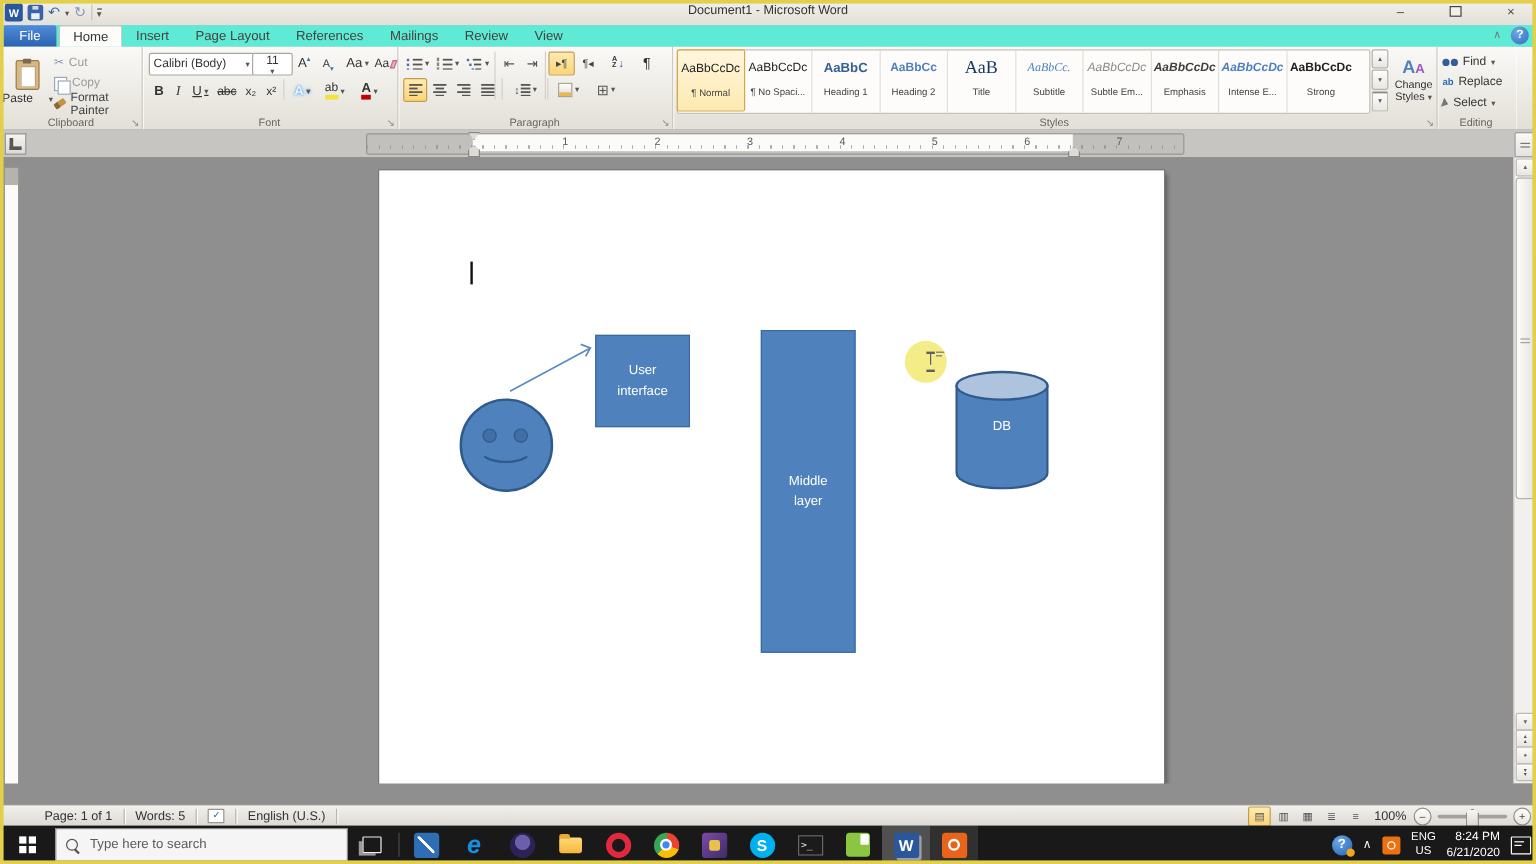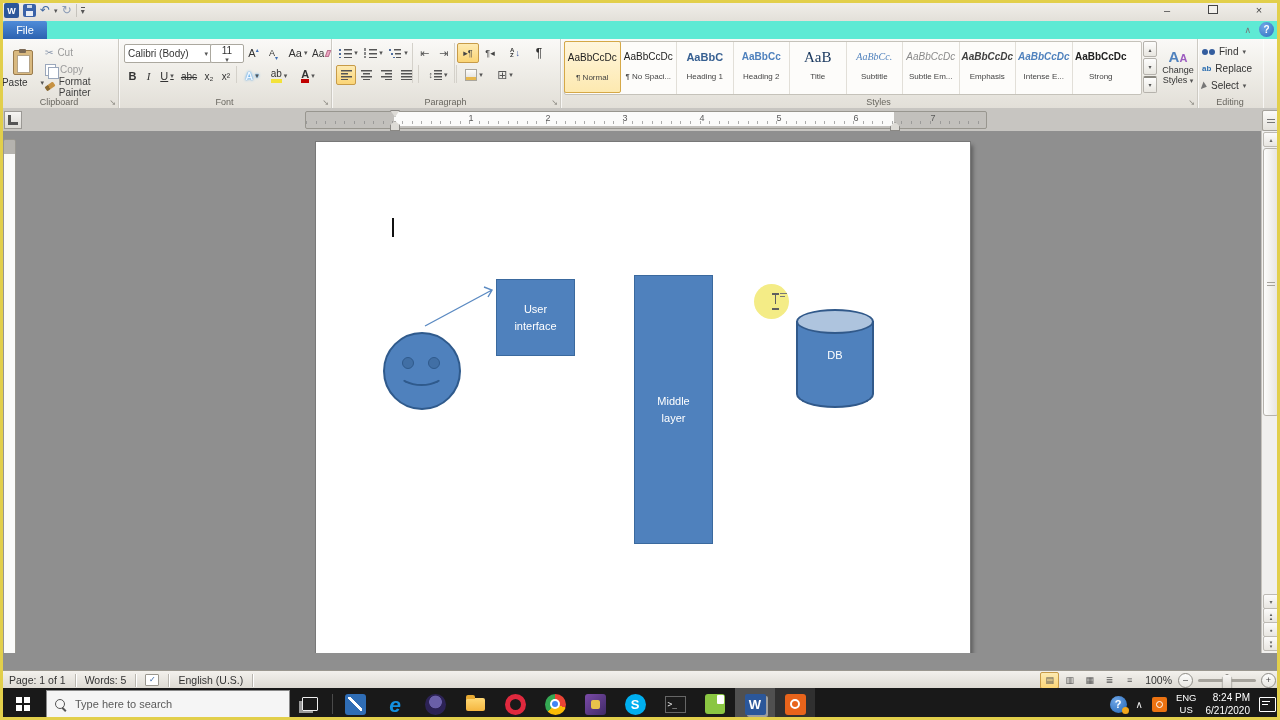--- a/index.html
+++ b/index.html
@@ -146,21 +146,21 @@
 
   
   .vscroll{position:absolute;left:1261px;top:0;bottom:0;width:17px;background:#f1f0ee;border-left:1px solid #c6c3bd;}
   .vs-btn{position:absolute;left:1px;width:14px;height:13px;display:flex;align-items:center;justify-content:center;font-size:6px;color:#666;background:linear-gradient(#fcfbfa,#e8e6e1);border:1px solid #bdbab4;border-radius:2px;}
   .vs-thumb{position:absolute;left:1px;top:17px;width:14px;height:266px;background:linear-gradient(90deg,#fdfdfc,#e6e4df);border:1px solid #b5b2ac;border-radius:3px;}
   .vs-thumb::after{content:"";position:absolute;left:3px;top:50%;width:8px;height:5px;background-image:linear-gradient(#a5a29b,#a5a29b),linear-gradient(#a5a29b,#a5a29b);background-repeat:no-repeat;background-size:8px 1px,8px 1px;background-position:0 0,0 3px;}
   .vs-stack{display:flex;flex-direction:column;line-height:4px;font-size:5px;color:#555;align-items:center;}
 
   
   .statusbar{position:absolute;left:0;top:670px;width:1280px;height:18px;background:linear-gradient(#f3f1ed,#dcd9d2);border-top:1px solid #9a978f;font-size:10.5px;color:#333;}
-  .st-left{position:absolute;left:0;top:0;height:18px;display:flex;align-items:center;}
+  .st-left{position:absolute;left:0;top:0;height:18px;display:flex;align-items:center;padding-left:28px;}
   .st-item{padding:0 9px;display:flex;align-items:center;gap:4px;height:18px;}
   .st-sep{width:1px;height:13px;background:#b9b6af;box-shadow:1px 0 0 #fff;}
   .ic-proof{width:12px;height:10px;background:#fff;border:1px solid #9a978f;border-radius:1px;display:flex;align-items:center;justify-content:center;font-size:8px;color:#2d5e9e;line-height:10px;}
   .st-right{position:absolute;right:4px;top:0;height:18px;display:flex;align-items:center;gap:6px;}
   .viewbtns{display:flex;gap:1px;}
   .vbtn{width:17px;height:15px;display:flex;align-items:center;justify-content:center;font-size:9px;color:#555;border:1px solid transparent;border-radius:2px;}
   .vbtn.hl{background:linear-gradient(#fdeab2,#fbd576);border-color:#c79b48;}
   .zoomctl{display:flex;align-items:center;gap:5px;}
   .zbtn{width:13px;height:13px;border-radius:50%;border:1px solid #8f8d87;background:linear-gradient(#fdfdfc,#e8e6e1);display:flex;align-items:center;justify-content:center;font-size:9px;color:#444;line-height:11px;}
   .ztrack{width:58px;height:3px;background:#a5a29b;border-radius:2px;position:relative;}
@@ -219,31 +219,41 @@
   <div class="titlebar">
     <div class="qat">
       <span class="qat-word">W</span>
       <span class="ic-save"></span>
       <span class="qat-glyph">↶</span>
       <span class="qat-dd">▾</span>
       <span class="qat-glyph dis">↻</span>
       <span class="qat-sep"></span>
       <span class="qat-more">▾</span>
     </div>
+    <div class="title">Document1 - Microsoft Word</div>
     <div class="winbtns">
       <span class="winbtn">–</span>
       <span class="winbtn">
           <span class="ic-restore"></span>
         </span>
       <span class="winbtn">×</span>
     </div>
   </div>
 
   <div class="tabrow">
     <div class="filetab">File</div>
+    <div class="tabs">
+      <div class="rtab active">Home</div>
+      <div class="rtab">Insert</div>
+      <div class="rtab">Page Layout</div>
+      <div class="rtab">References</div>
+      <div class="rtab">Mailings</div>
+      <div class="rtab">Review</div>
+      <div class="rtab">View</div>
+    </div>
     <div class="ribbonmini">
       <span class="collapse-btn">∧</span>
       <span class="help-btn">?</span>
     </div>
   </div>
 
   <div class="ribbon">
 
     <div class="grp" style="left:0;width:118px;">
       <div class="paste-btn">

